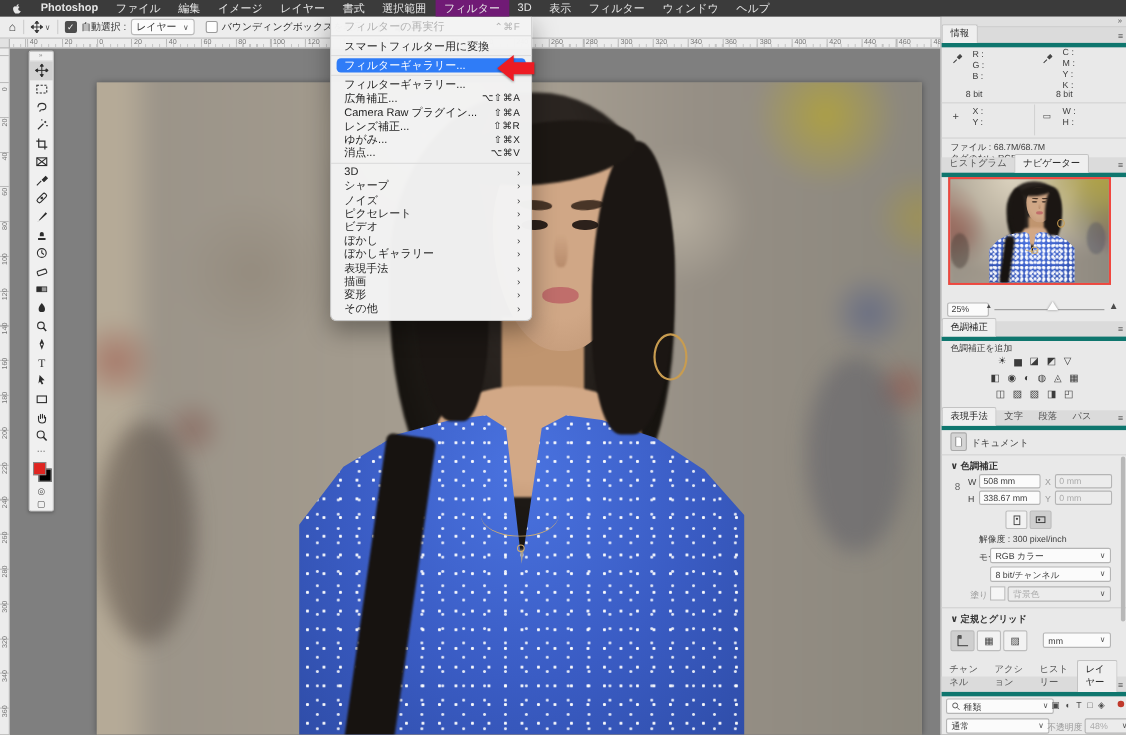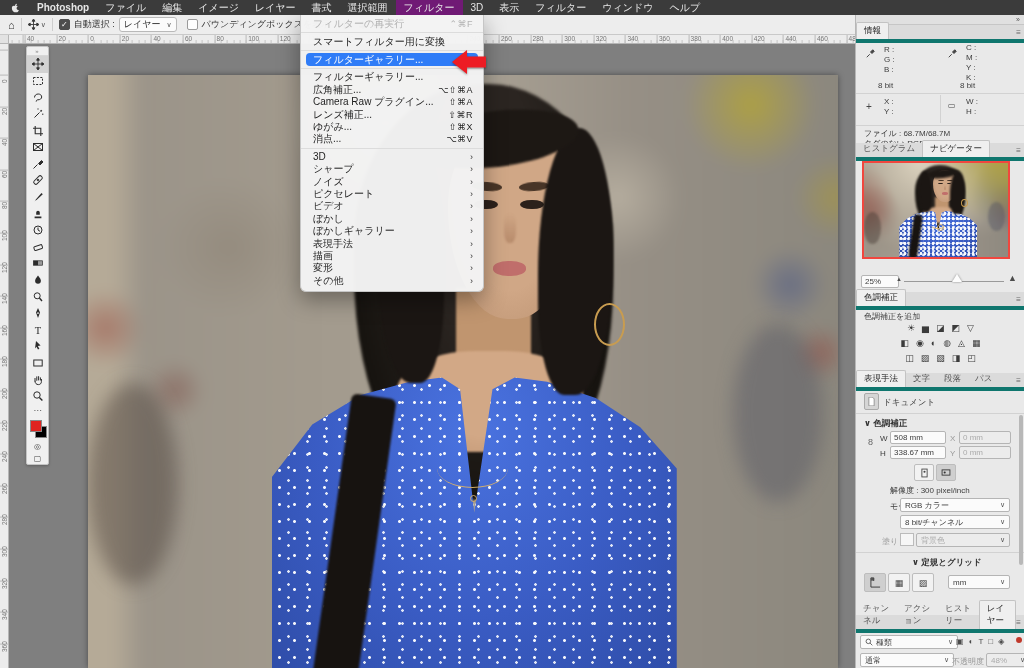--- a/index.html
+++ b/index.html
@@ -701,21 +701,21 @@
       <span>8 bit/チャンネル</span>
       <span class="chev">∨</span>
     </div>
   <div class="abs dim" style="left:26px;top:521px;">塗り</div>
   <div class="abs" style="left:44px;top:518px;width:12px;height:11px;background:#f6f6f6;border:1px solid #bbb;"></div>
   <div class="abs selectbox dimf" style="left:60px;top:518px;width:84px;gap:24px;">
       <span>背景色</span>
       <span class="chev">∨</span>
     </div>
   <div class="divider" style="top:537px;"></div>
-  <div class="abs" style="left:8px;top:542px;font-size:8.5px;font-weight:bold;color:#333;margin-left:48px;">∨ <span>定規とグリッド</span></div>
+  <div class="abs" style="left:8px;top:542px;font-size:8.5px;font-weight:bold;color:#333;">∨ <span>定規とグリッド</span></div>
   <div class="abs iconbtn active" style="left:8px;top:558px;width:20px;height:17px;">
       <svg width="11" height="11" viewBox="0 0 12 12">
         <path d="M1 1v10h10M1 1h3v3H4M4 1v3" stroke="#333" fill="none"></path>
         <path d="M1 1h3v3H1z" fill="#555"></path>
       </svg>
     </div>
   <div class="abs iconbtn" style="left:32px;top:558px;width:20px;height:17px;">▦</div>
   <div class="abs iconbtn" style="left:56px;top:558px;width:20px;height:17px;">▨</div>
   <div class="abs selectbox" style="left:92px;top:560px;width:52px;">
       <span>mm</span>

